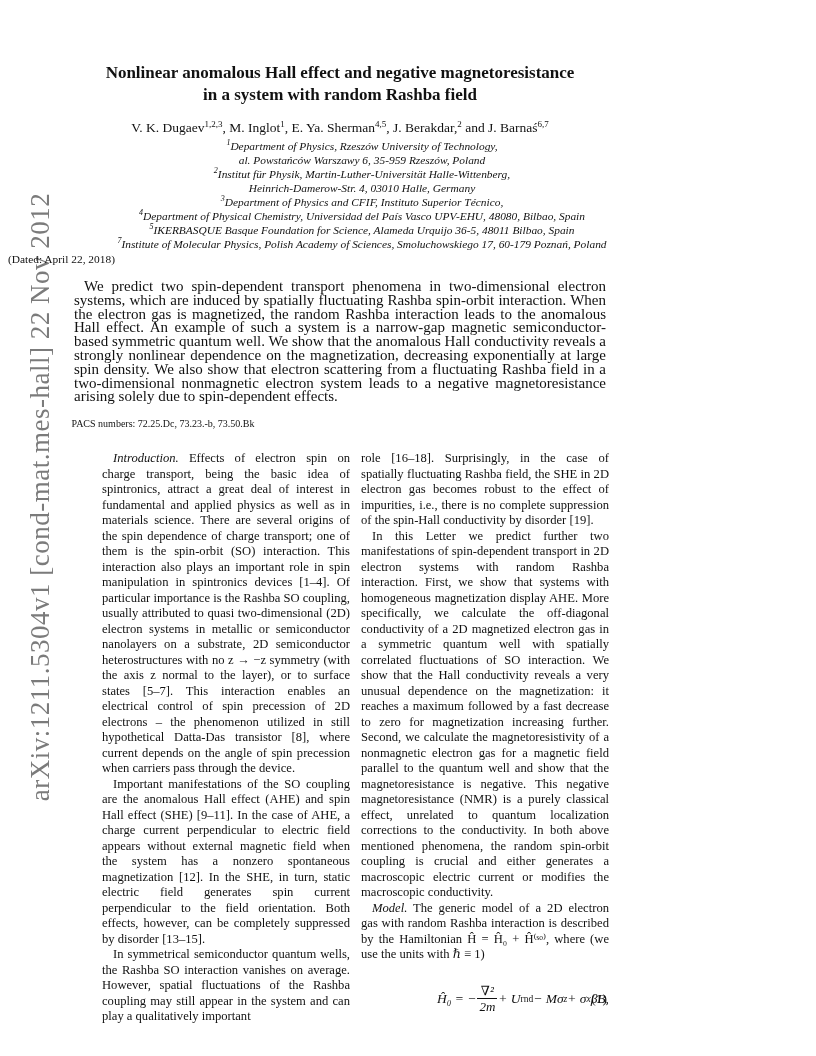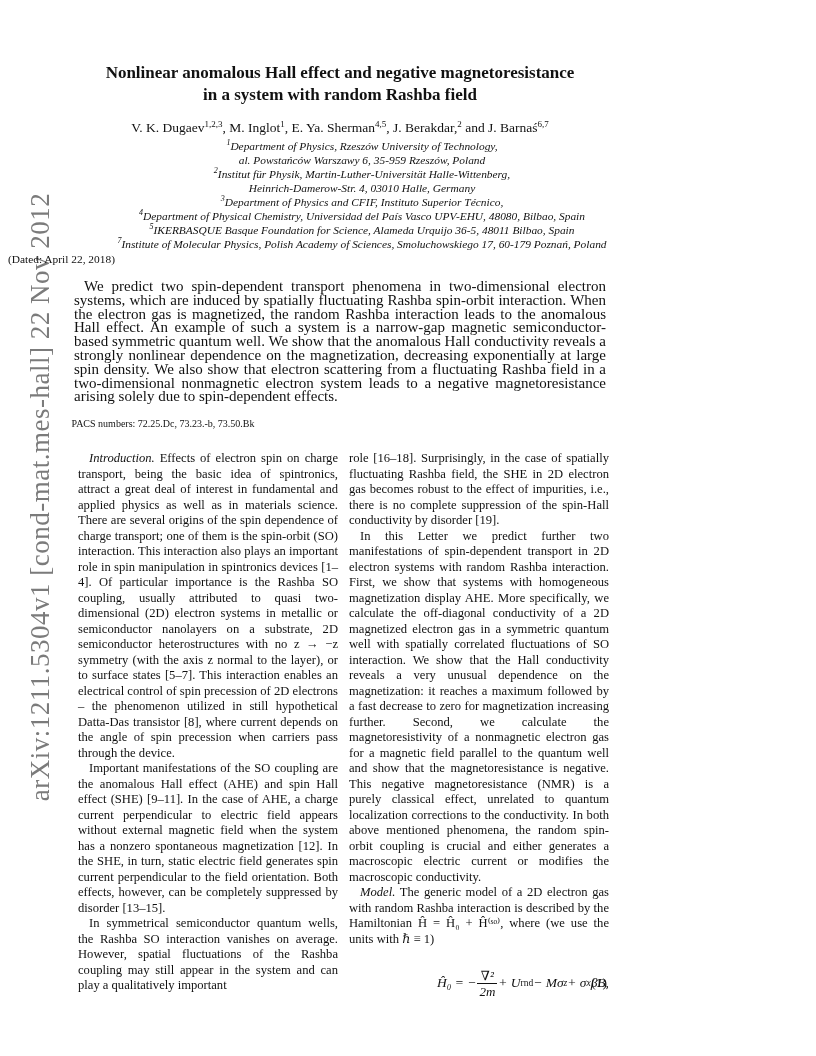--- a/index.html
+++ b/index.html
@@ -76,21 +76,21 @@
   }
   .pacs {
     width: 537px;
     margin: 13px auto 0 auto;
     font-size: 10px;
     line-height: 14px;
   }
   .columns {
     display: flex;
     gap: 11px;
-    margin: 20px 63px 0 70px;
+    margin: 20px 63px 0 94px;
   }
   .col {
     width: 333px;
     font-size: 12.6px;
     line-height: 15.5px;
     text-align: justify;
     hyphens: auto;
   }
   .para {
     margin: 0;

